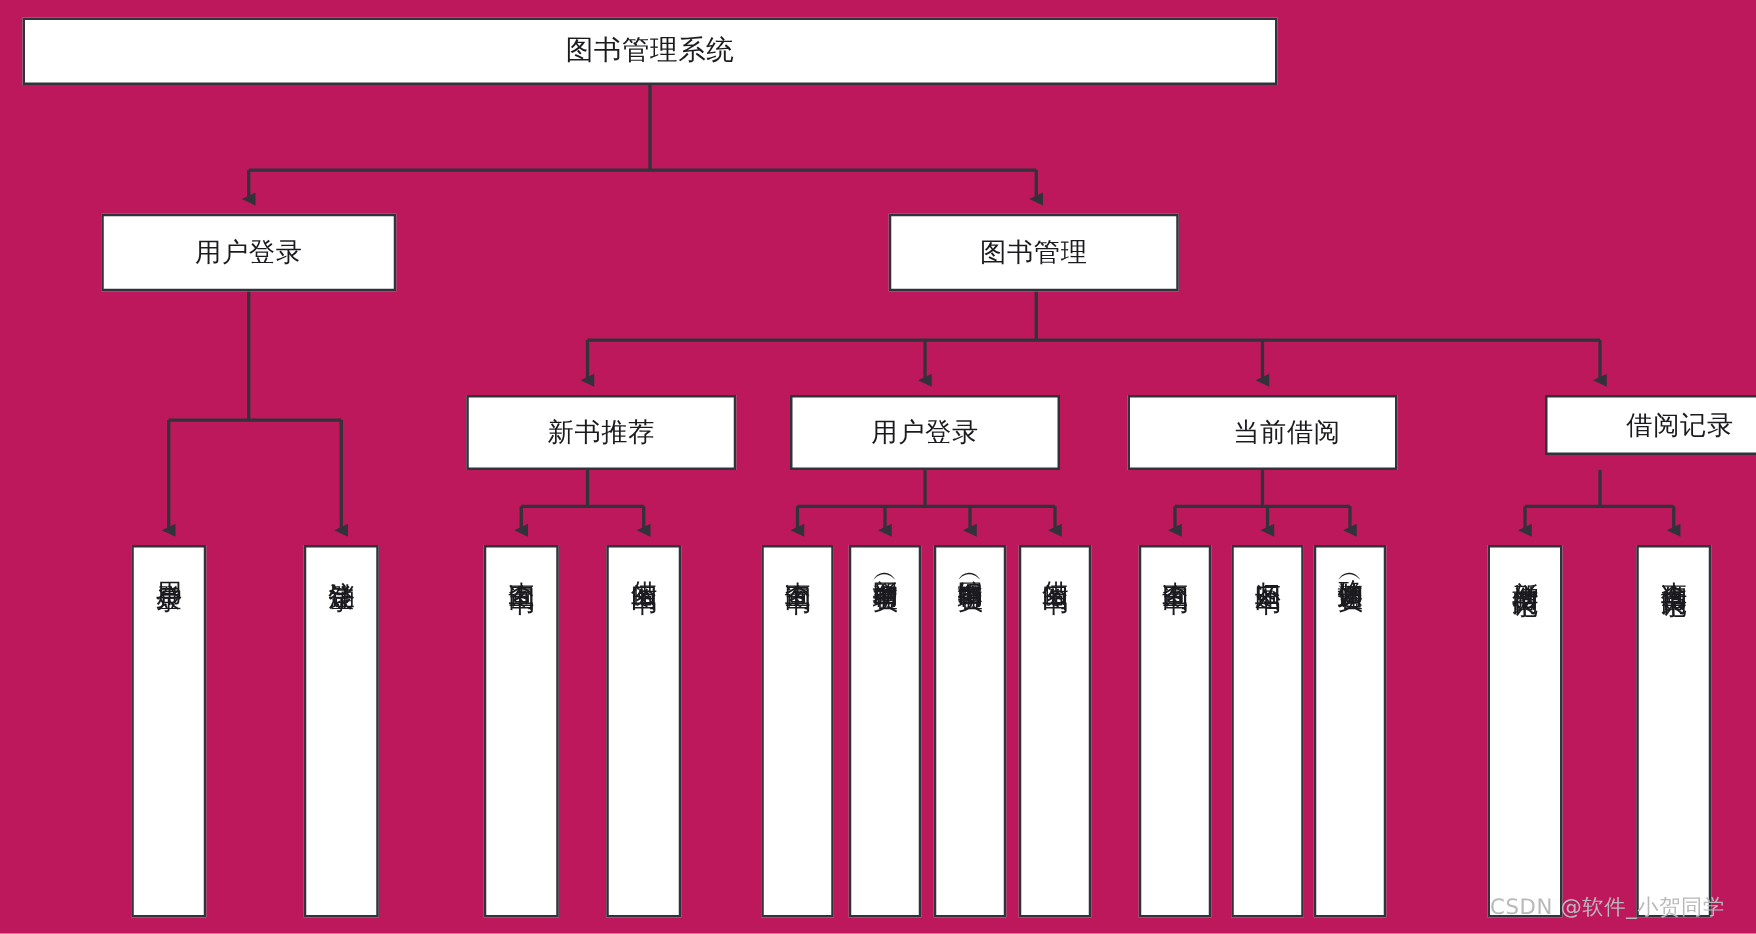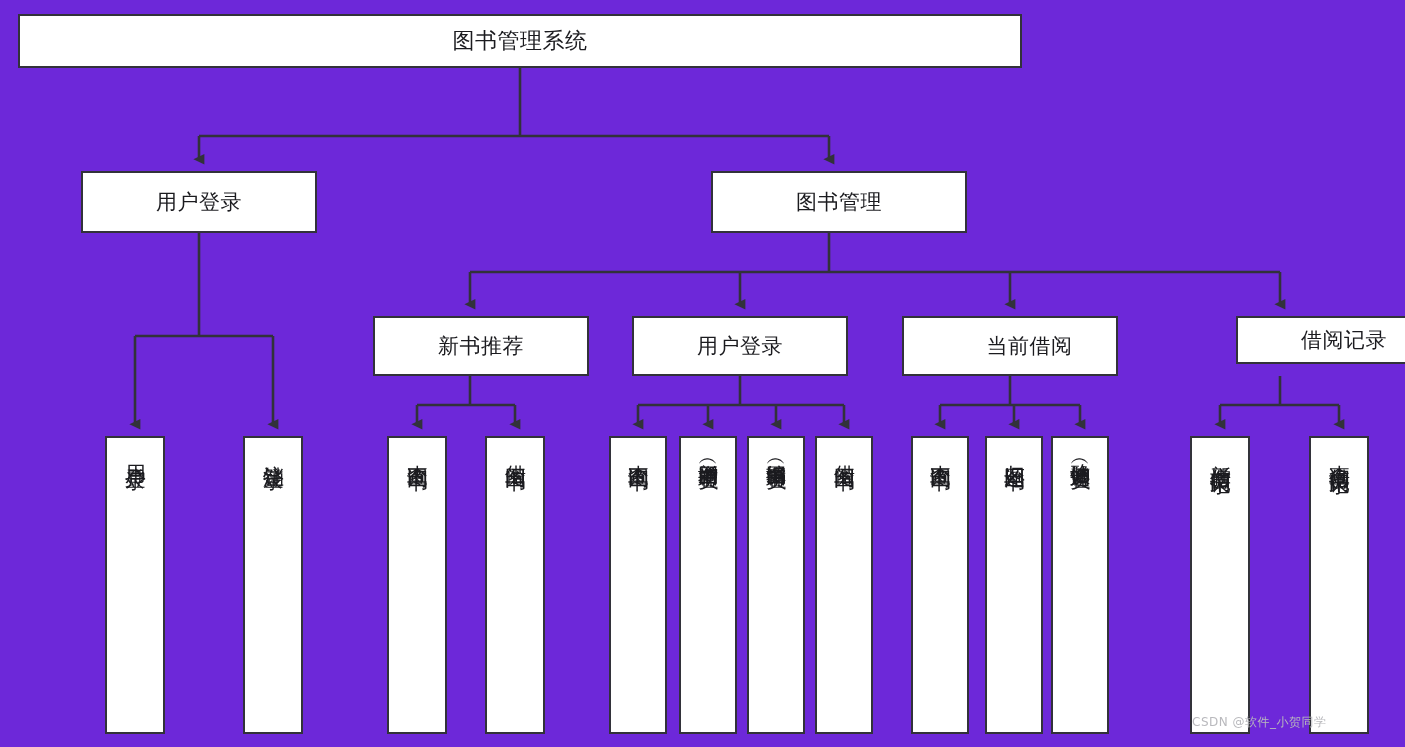--- a/index.html
+++ b/index.html
@@ -7,21 +7,21 @@
     padding: 0;
     background: #ffffff;
   }
   body {
     font-family: "DejaVu Sans", "Liberation Sans", sans-serif;
   }
   #canvas {
     position: relative;
     width: 1405px;
     height: 747px;
-    background: #6d28d9;
+    background: #be185d;
     overflow: hidden;
   }
   svg.edges {
     position: absolute;
     left: 0;
     top: 0;
     width: 1405px;
     height: 747px;
     pointer-events: none;
   }
@@ -61,21 +61,21 @@
     line-height: 1.18;
     letter-spacing: 2px;
     white-space: nowrap;
   }
   .node.vert.tall-text .label {
     font-size: 20px;
     letter-spacing: 1px;
   }
   .watermark {
     position: absolute;
-    font-size: 12px;
+    font-size: 17px;
     color: #b9b9bd;
     white-space: nowrap;
     letter-spacing: 0.5px;
   }
 </style>
 </head>
 <body>
 
 <div id="canvas">
   <svg class="edges" viewBox="0 0 1405 747">
@@ -121,21 +121,21 @@
       </g>
   </svg>
 
   <div id="node-layer">
       <div class="node horiz root" style="left: 18px; top: 14px; width: 1004px; height: 54px;">
         <span class="label">图书管理系统</span>
       </div>
       <div class="node horiz" style="left: 81px; top: 171px; width: 236px; height: 62px;">
         <span class="label">用户登录</span>
       </div>
-      <div class="node horiz" style="left: 711px; top: 171px; width: 256px; height: 62px;">
+      <div class="node horiz" style="left: 711px; top: 171px; width: 232px; height: 62px;">
         <span class="label">图书管理</span>
       </div>
       <div class="node horiz" style="left: 373px; top: 316px; width: 216px; height: 60px;">
         <span class="label">新书推荐</span>
       </div>
       <div class="node horiz" style="left: 632px; top: 316px; width: 216px; height: 60px;">
         <span class="label">用户登录</span>
       </div>
       <div class="node horiz" style="left: 902px; top: 316px; width: 216px; height: 60px; padding-left: 39px;">
         <span class="label">当前借阅</span>

